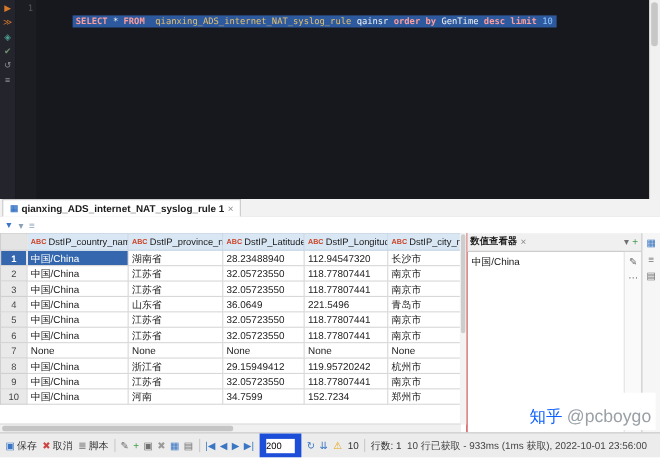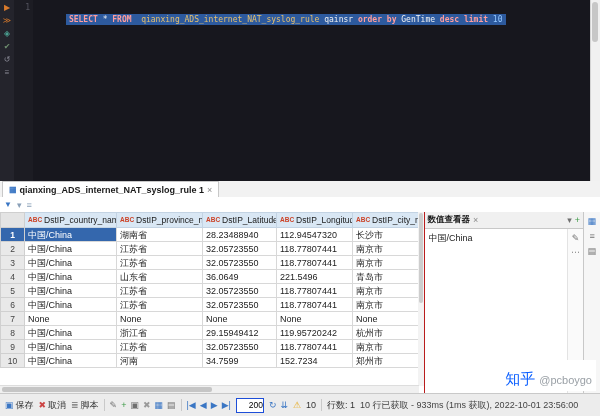--- a/index.html
+++ b/index.html
@@ -73,29 +73,29 @@
                align-items:center;gap:4px;padding-top:4px;background:#fafafa;}
 
   
   .rstrip{width:16px;border-left:1px solid #c8c8c8;background:#f6f6f6;display:flex;flex-direction:column;
           align-items:center;gap:5px;padding-top:4px;}
 
   
   .watermark{position:absolute;right:4px;bottom:25px;z-index:5;background:#fff;padding:2px 4px;
              display:flex;align-items:baseline;gap:4px;}
   .wm-brand{font-size:15px;font-weight:normal;color:#0b5fff;}
-  .wm-handle{font-size:11px;color:#9aa0a6;margin-top:12px;}
+  .wm-handle{font-size:16px;color:#9aa0a6;margin-top:12px;}
 
   
   .statusbar{position:absolute;left:0;bottom:0;width:600px;height:22px;background:#ececec;
              border-top:1px solid #c9c9c9;display:flex;align-items:center;gap:5px;padding:0 5px;
              font-size:9px;color:#333;white-space:nowrap;overflow:hidden;}
   .sb-btn{display:flex;align-items:center;gap:2px;cursor:default;}
   .sb-sep{width:1px;height:12px;background:#c9c9c9;}
-  .fetch-size{width:26px;height:13px;border:1px solid #1d4ed8;font-size:8.5px;text-align:right;
+  .fetch-size{width:26px;height:13px;border:6px solid #1d4ed8;font-size:8.5px;text-align:left;
               font-family:"Liberation Sans",sans-serif;padding:0;background:#fff;}
   .sb-icons{display:flex;gap:4px;}
   .warn{color:#e6a817;font-size:9px;}
   .sb-status{color:#444;}
 </style>
 </head>
 <body>
 
 <div class="app">
 

